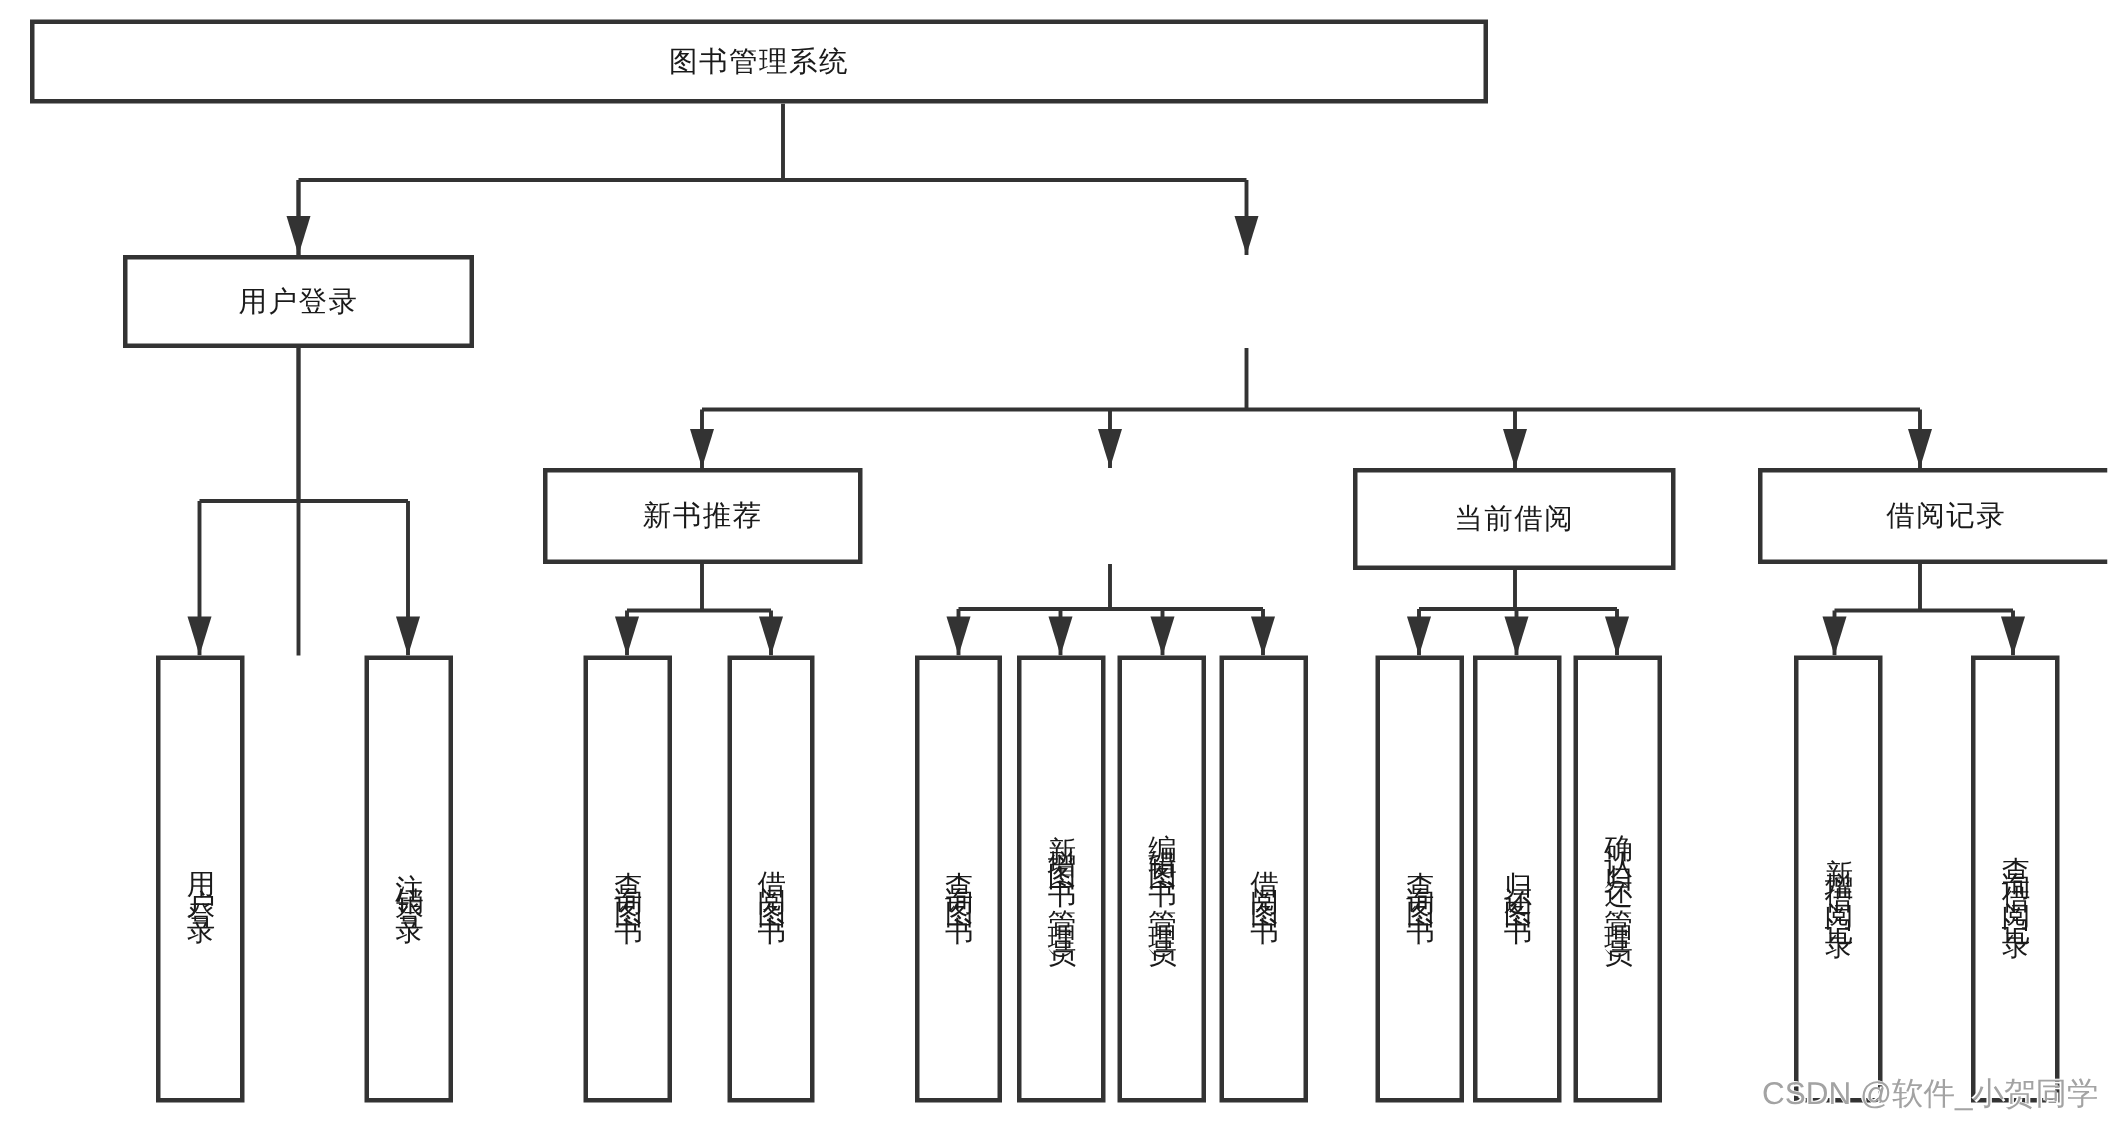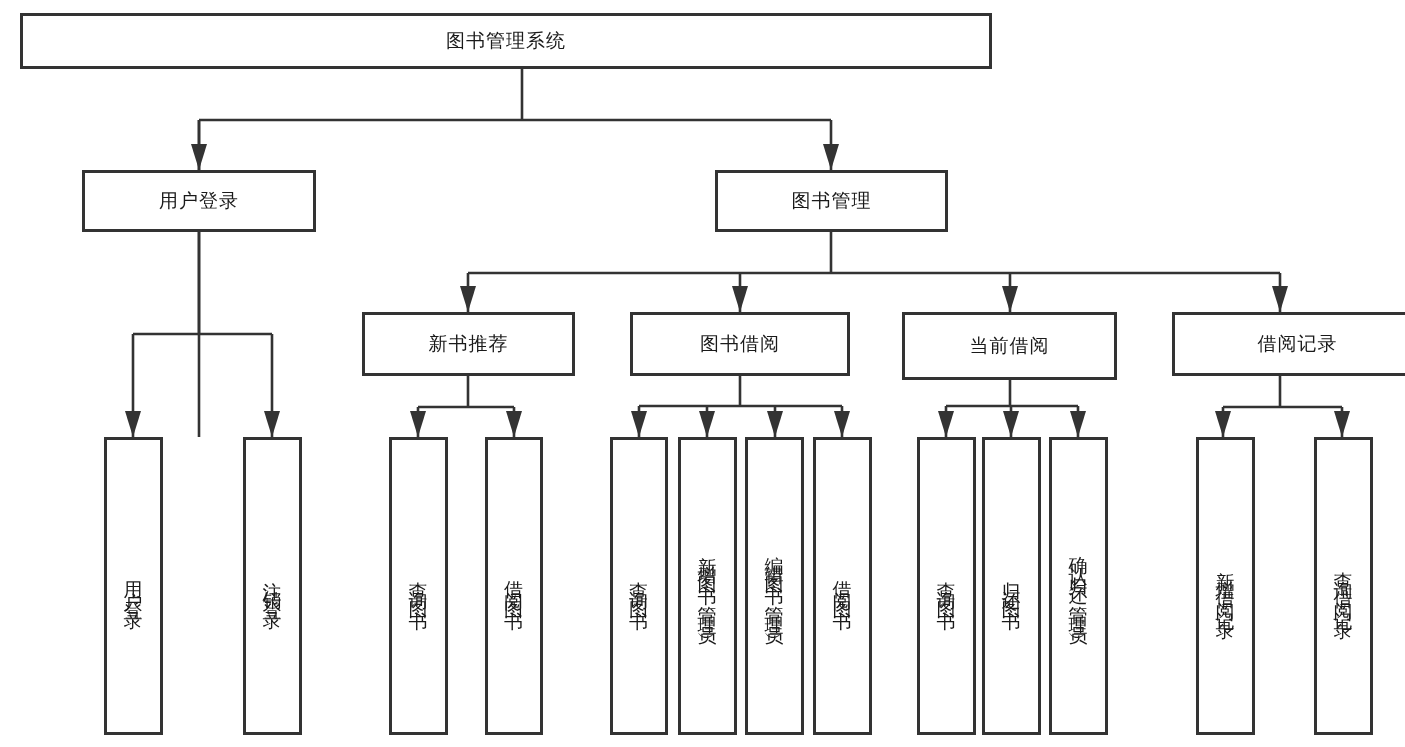--- a/index.html
+++ b/index.html
@@ -115,29 +115,23 @@
     </g>
   </svg>
 
   <div class="hnode" style="left:20px; top:13px; width:972px; height:56px;">
     <span>图书管理系统</span>
   </div>
 
   <div class="hnode" style="left:82px; top:170px; width:234px; height:62px;">
     <span>用户登录</span>
   </div>
-  <div class="hnode" style="left:715px; top:170px; width:233px; height:62px;">
-    <span>图书管理</span>
-  </div>
 
   <div class="hnode" style="left:362px; top:312px; width:213px; height:64px;">
     <span>新书推荐</span>
-  </div>
-  <div class="hnode" style="left:630px; top:312px; width:220px; height:64px;">
-    <span>图书借阅</span>
   </div>
   <div class="hnode" style="left:902px; top:312px; width:215px; height:68px;">
     <span>当前借阅</span>
   </div>
   <div class="hnode" style="left:1172px; top:312px; width:251px; height:64px;">
     <span>借阅记录</span>
   </div>
 
   <div class="vnode" style="left:104px; width:59px;">
     <span>用户登录</span>
@@ -176,14 +170,15 @@
     <span>确认归还（管理员）</span>
   </div>
 
   <div class="vnode" style="left:1196px; width:59px;">
     <span>新增借阅记录</span>
   </div>
   <div class="vnode" style="left:1314px; width:59px;">
     <span>查询借阅记录</span>
   </div>
 
+  <div class="watermark">CSDN @软件_小贺同学</div>
 
 </div>
 
 </body></html>

